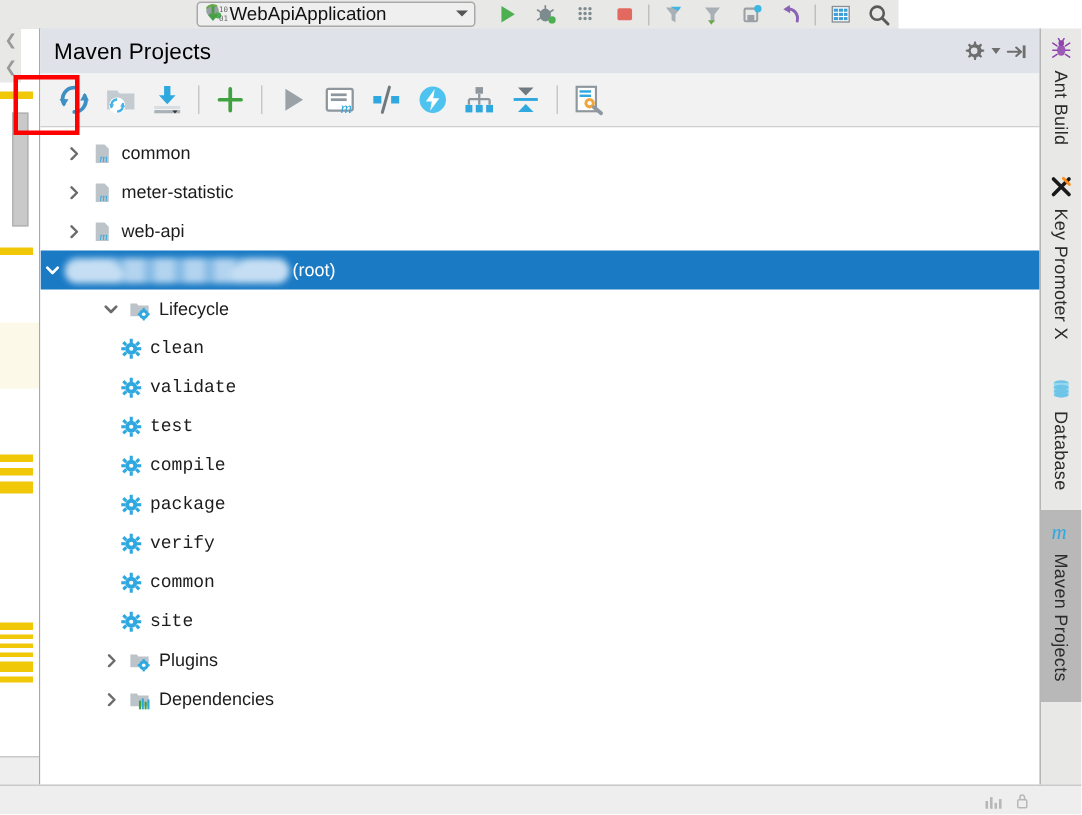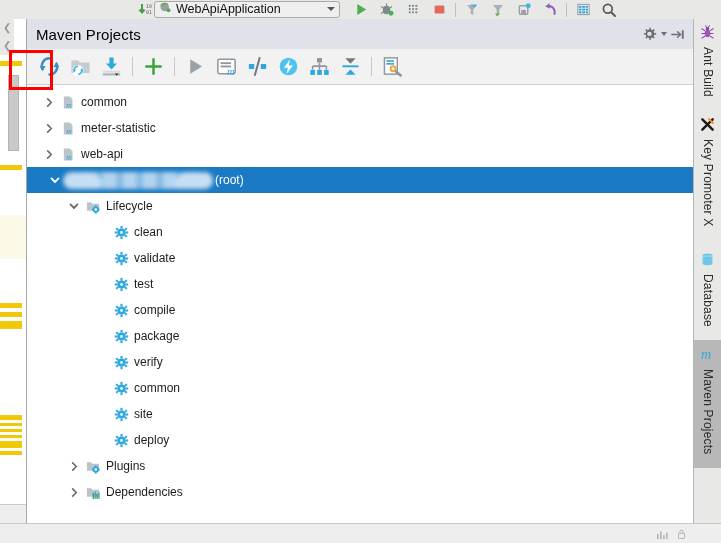--- a/index.html
+++ b/index.html
@@ -4,21 +4,21 @@
 <style>
   html,body{margin:0;padding:0;}
   body{
     width:721px;height:543px;overflow:hidden;position:relative;
     font-family:"Liberation Sans","DejaVu Sans",sans-serif;
     font-size:13px;color:#1c1c1c;background:#ffffff;
     -webkit-font-smoothing:antialiased;
   }
   
   #ide-toolbar{
-    position:absolute;left:0;top:0;width:721px;height:19px;
+    position:absolute;left:0;top:0;width:599px;height:19px;
     background:#e8e8e7;border-bottom:1px solid #b5b5b5;
     display:flex;align-items:center;overflow:hidden;
   }
   .tb-left-pad{width:154px;height:100%;}
   .runcfg{
     height:17px;min-width:186px;box-sizing:border-box;
     border:1px solid #a9a9a9;border-radius:3px;background:#efefef;
     display:flex;align-items:center;gap:4px;padding:0 4px;margin-top:-1px;
   }
   .runcfg-label{font-size:12.5px;color:#111;white-space:nowrap;line-height:1;}
@@ -49,21 +49,21 @@
 
   #tree{flex:1 1 auto;background:#fff;overflow:hidden;padding-top:4px;position:relative;}
   .row{height:26px;display:flex;align-items:center;white-space:nowrap;}
   .row.selected{background:#1a7ac4;color:#fff;}
   .twisty{width:16px;height:26px;display:flex;align-items:center;justify-content:center;flex:0 0 auto;}
   .twisty svg{display:block;}
   .node-ico{width:22px;height:26px;display:flex;align-items:center;justify-content:center;flex:0 0 auto;}
   .node-label{font-size:12px;padding-left:2px;line-height:1;}
   .indent-0{padding-left:14px;}
   .indent-1{padding-left:39px;}
-  .indent-2{padding-left:83px;}
+  .indent-2{padding-left:49px;font-family:Liberation Mono, monospace;}
   .blur-block{
     display:inline-block;width:150px;height:17px;border-radius:9px;vertical-align:-4px;
     background:
       radial-gradient(closest-side,#cfe4f6 92%,rgba(207,228,246,0) 100%) 0 0/40px 22px no-repeat,
       radial-gradient(closest-side,#cfe4f6 92%,rgba(207,228,246,0) 100%) 110px 0/44px 22px no-repeat,
       repeating-linear-gradient(90deg,#bcd9f2 0 13px,#8fc0e6 13px 20px);
     filter:blur(2.2px);opacity:.95;margin-right:2px;
   }
 
   
@@ -366,21 +366,21 @@
       </span>
       <span class="node-ico">
         <svg width="15" height="15" viewBox="0 0 16 16">
           <path d="M3 1.5 h6.3 l3 3 v10 h-9.3 Z" fill="#bcc4ca"></path>
           <text x="5.6" y="14.2" font-size="8" font-style="italic" fill="#2fa8e0" font-family="serif">m</text>
         </svg>
       </span>
       <span class="node-label">web-api</span>
     </div>
 
-    <div class="row selected indent-0" style="padding-left:20px;">
+    <div class="row selected indent-0" style="padding-left:0;">
       <span class="twisty">
         <svg width="10" height="10" viewBox="0 0 10 10">
             <path d="M1.5 3.4 L5 7 L8.5 3.4" stroke="#ffffff" stroke-width="1.8" fill="none" stroke-linecap="round" stroke-linejoin="round"></path>
           </svg>
       </span>
       <span class="blur-block"></span>
       <span class="node-label" style="color:#fff;padding-left:0;"> (root)</span>
     </div>
 
     <div class="row indent-1">
@@ -550,39 +550,20 @@
           <rect x="2.3" y="2.9" width="2.2" height="3" transform="rotate(-45 3.4 4.4)"></rect>
           <rect x="11.5" y="10.1" width="2.2" height="3" transform="rotate(-45 12.6 11.6)"></rect>
           <rect x="11.5" y="2.9" width="2.2" height="3" transform="rotate(45 12.6 4.4)"></rect>
           <rect x="2.3" y="10.1" width="2.2" height="3" transform="rotate(45 3.4 11.6)"></rect>
             </g>
           <circle cx="8" cy="8" r="1.5" fill="#ffffff"></circle>
         </svg>
       </span>
       <span class="node-label">site</span>
     </div>
-    <div class="row indent-2">
-      <span class="node-ico">
-        <svg width="15" height="15" viewBox="0 0 16 16">
-            <g fill="#2fa8e0">
-          <circle cx="8" cy="8" r="4.3"></circle>
-          <rect x="6.9" y="0.9" width="2.2" height="3"></rect>
-              <rect x="6.9" y="12.1" width="2.2" height="3"></rect>
-          <rect x="0.9" y="6.9" width="3" height="2.2"></rect>
-              <rect x="12.1" y="6.9" width="3" height="2.2"></rect>
-          <rect x="2.3" y="2.9" width="2.2" height="3" transform="rotate(-45 3.4 4.4)"></rect>
-          <rect x="11.5" y="10.1" width="2.2" height="3" transform="rotate(-45 12.6 11.6)"></rect>
-          <rect x="11.5" y="2.9" width="2.2" height="3" transform="rotate(45 12.6 4.4)"></rect>
-          <rect x="2.3" y="10.1" width="2.2" height="3" transform="rotate(45 3.4 11.6)"></rect>
-            </g>
-          <circle cx="8" cy="8" r="1.5" fill="#ffffff"></circle>
-        </svg>
-      </span>
-      <span class="node-label">deploy</span>
-    </div>
 
     <div class="row indent-1">
       <span class="twisty">
         <svg width="9" height="9" viewBox="0 0 10 10">
             <path d="M3 1 L7 5 L3 9" stroke="#6b6b6b" stroke-width="1.8" fill="none" stroke-linecap="round" stroke-linejoin="round"></path>
           </svg>
       </span>
       <span class="node-ico">
         <svg width="16" height="15" viewBox="0 0 16 16">
           <path d="M1.5 3.5 h4.6 l1.1 1.5 h7.3 v7.6 h-13 Z" fill="#bcc4ca"></path>

